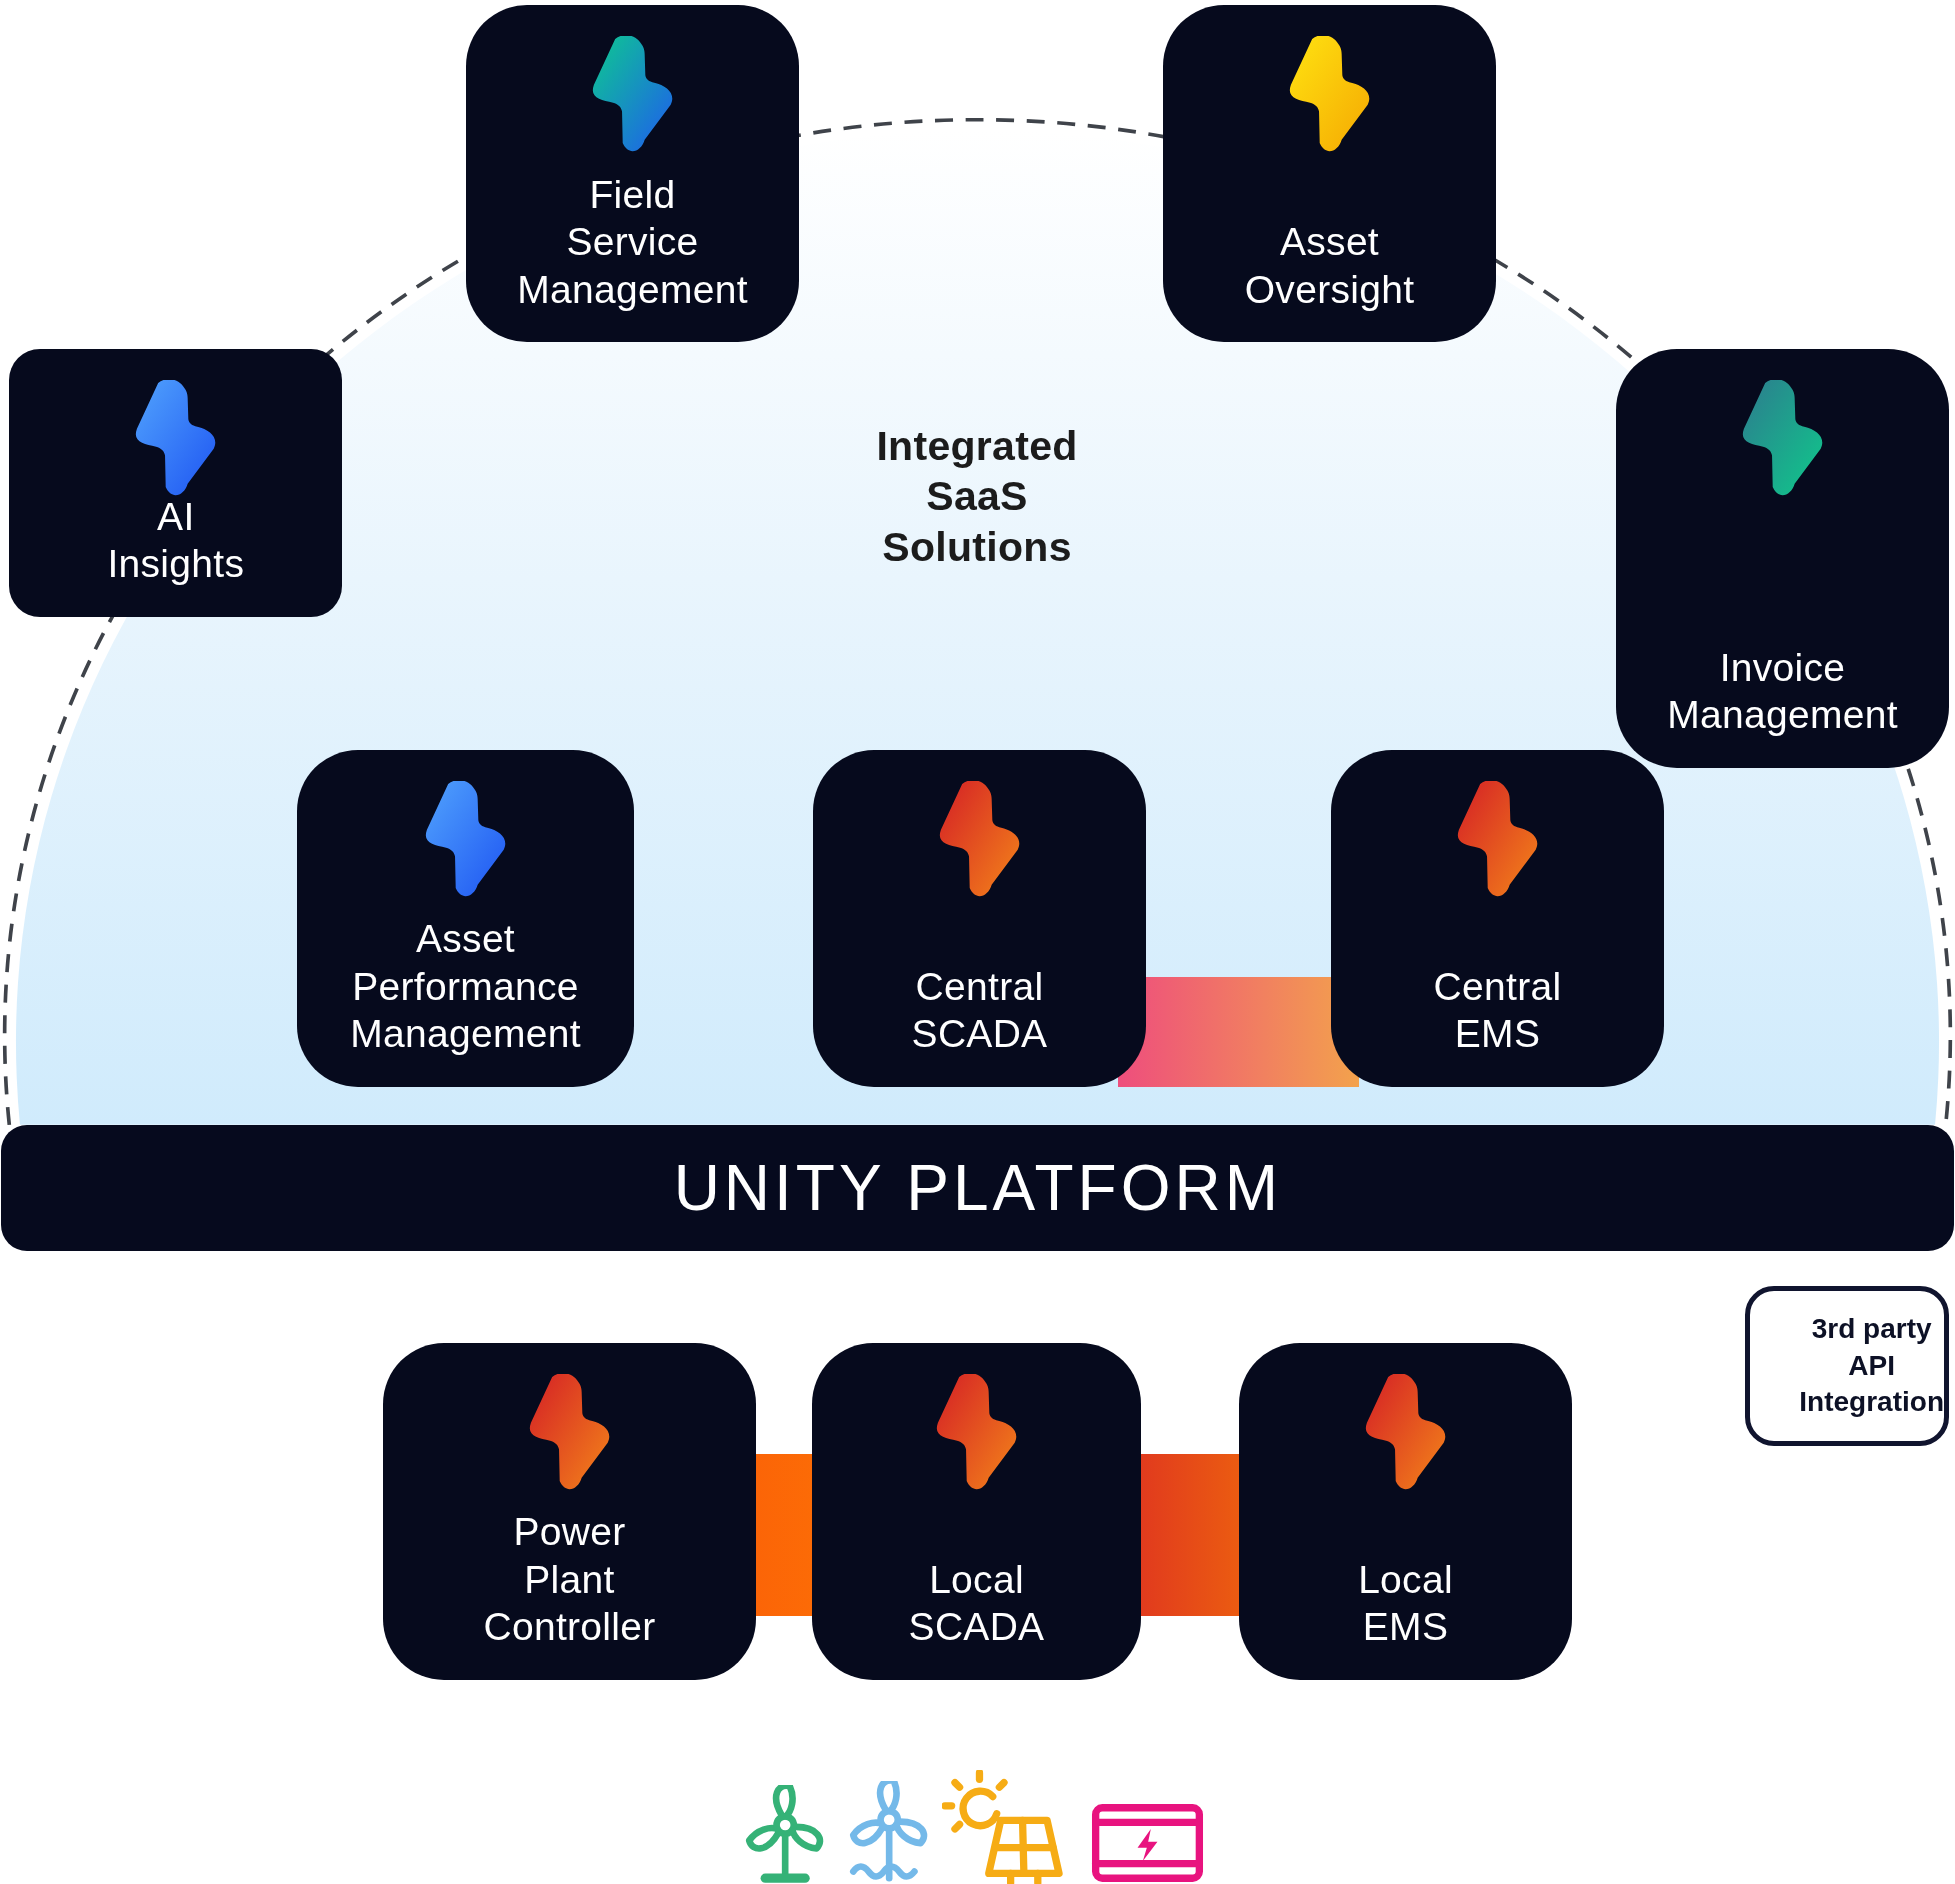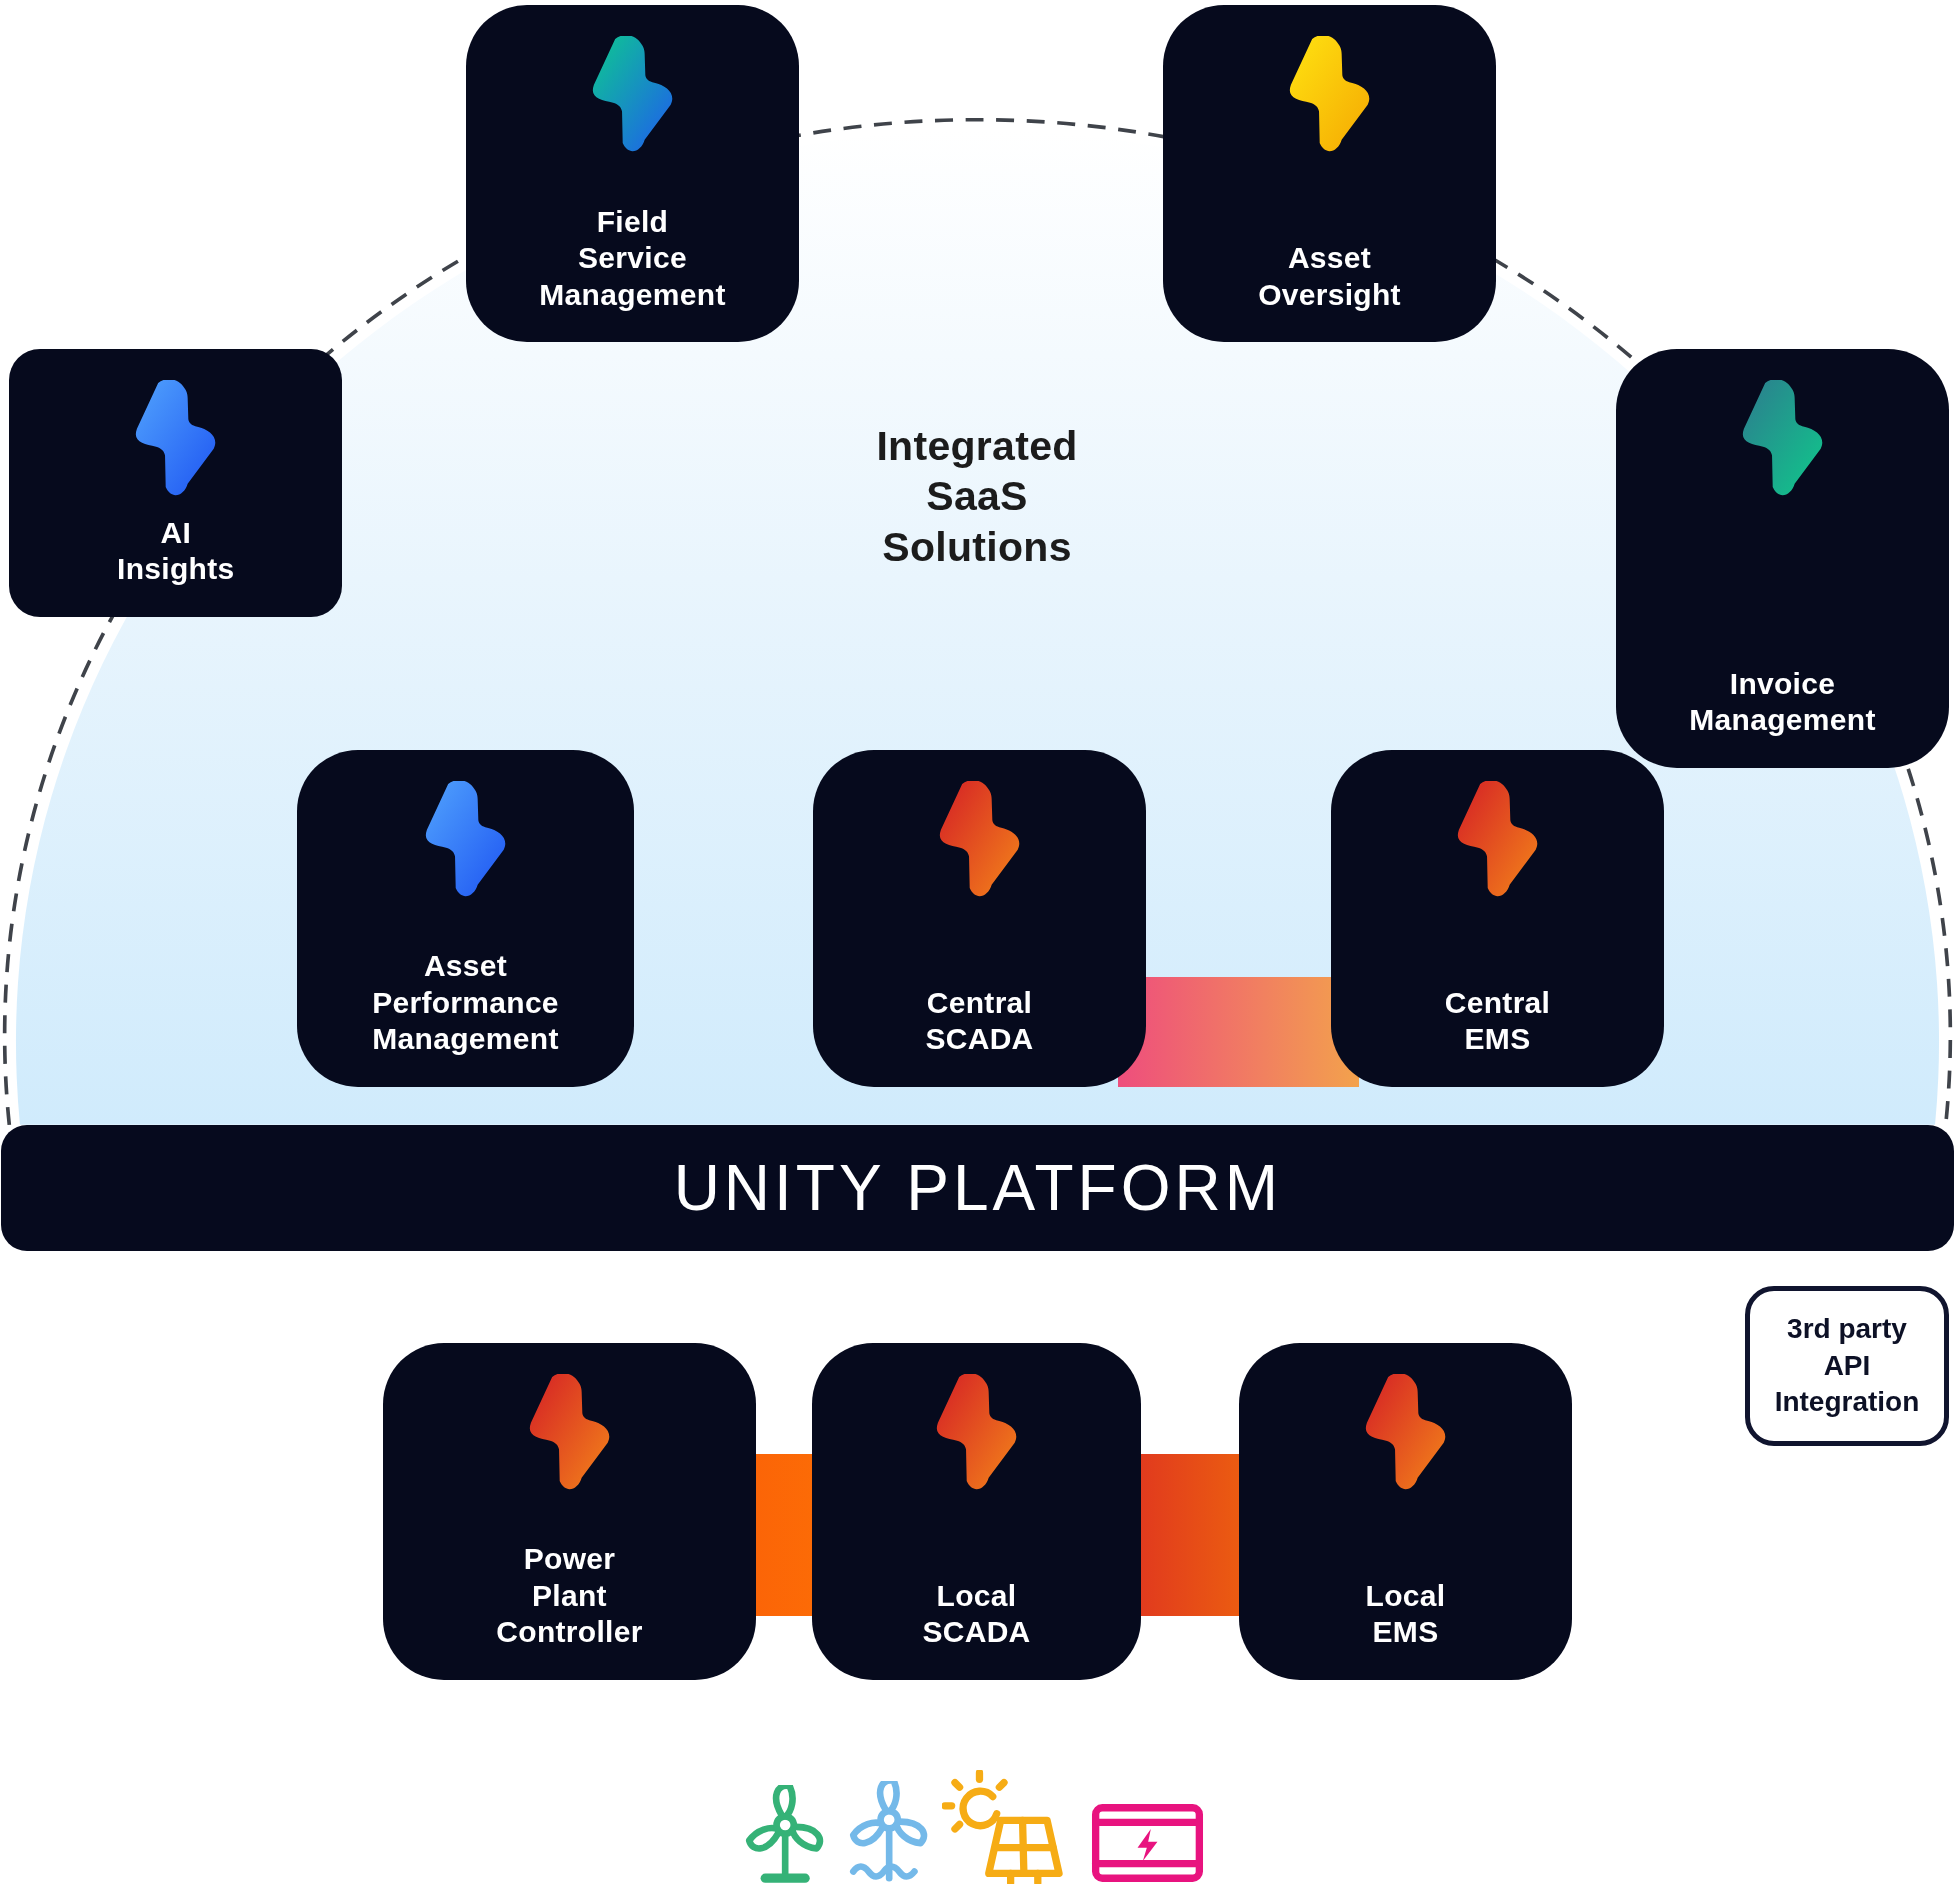--- a/index.html
+++ b/index.html
@@ -26,21 +26,21 @@
   
   .card{
     position:absolute;z-index:2;background:#060a1d;border-radius:61px;color:#ffffff;
   }
   .card .bolt{
     position:absolute;top:31px;left:50%;transform:translateX(-50%);
     width:85px;height:121px;
   }
   .card .label{
     position:absolute;left:0;right:0;bottom:29px;text-align:center;
-    font-size:30px;line-height:1.22;font-weight:700;white-space:pre-line;
+    font-size:39px;line-height:1.22;font-weight:400;white-space:pre-line;
     letter-spacing:0.3px;
   }
   .card-fsm{left:466px;top:5.3px;width:333px;height:337px;}
   .card-ao{left:1163px;top:5.3px;width:333px;height:337px;}
   .card-ai{left:9.3px;top:349px;width:333px;height:268px;border-radius:31px;}
   .card-im{left:1616px;top:349px;width:333px;height:419px;}
   .card-apm{left:297px;top:750px;width:337px;height:337px;}
   .card-cscada{left:813px;top:750px;width:333px;height:337px;}
   .card-cems{left:1331px;top:750px;width:333px;height:337px;}
   .card-ppc{left:383px;top:1343px;width:333px;height:337px;padding-left:40px;}
@@ -58,21 +58,21 @@
     background:#060a1e;border-radius:26px;
     display:flex;align-items:center;justify-content:center;
   }
   .platform-bar .platform-label{
     color:#ffffff;font-size:64px;font-weight:400;letter-spacing:4px;
   }
   
   .api-box{
     position:absolute;z-index:2;left:1745px;top:1286px;width:204px;height:160px;
     background:#ffffff;border:5.3px solid #10142e;border-radius:29px;
-    display:flex;align-items:center;justify-content:center;box-sizing:border-box;
+    display:flex;align-items:center;justify-content:flex-end;box-sizing:border-box;
   }
   .api-box .api-label{
     text-align:center;color:#0d1126;font-size:28px;font-weight:bold;
     line-height:1.3;white-space:pre-line;
   }
   
   .energy-icon{position:absolute;z-index:2;}
   .icon-onshore{left:744px;top:1785px;}
   .icon-offshore{left:844px;top:1781px;}
   .icon-solar{left:942px;top:1770px;}

